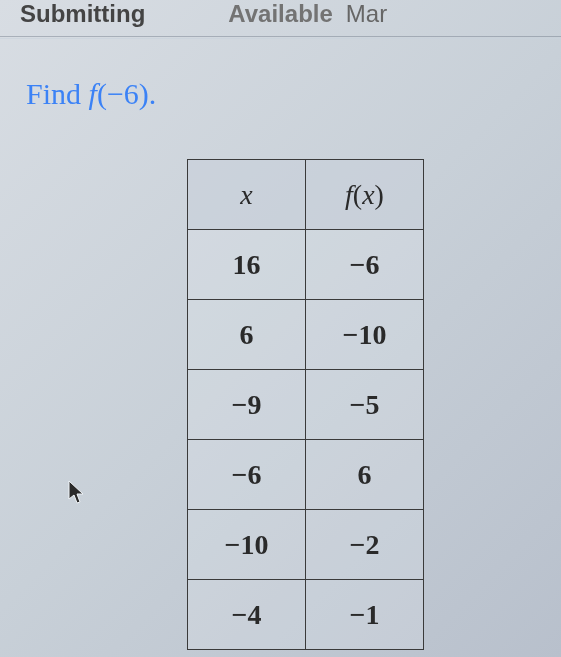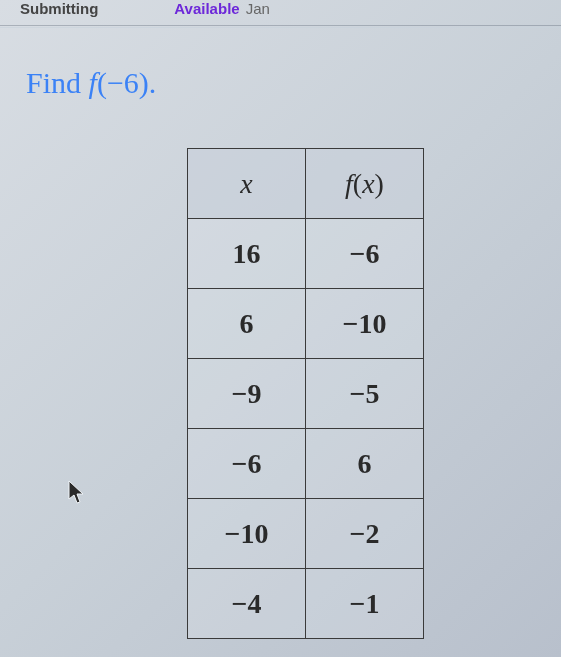--- a/index.html
+++ b/index.html
@@ -13,44 +13,44 @@
       background: linear-gradient(135deg, #d8dde3 0%, #c8d0d8 50%, #b8c0cc 100%);
       font-family: Georgia, 'Times New Roman', serif;
       color: #3a3a3a;
       overflow: hidden;
       position: relative;
     }
     .header-bar {
       display: flex;
       align-items: baseline;
       padding: 0 0 8px 20px;
-      gap: 6px;
+      gap: 13px;
       color: #555;
       font-family: Arial, Helvetica, sans-serif;
-      font-size: 15px;
+      font-size: 24px;
       border-bottom: 1.5px solid rgba(100,110,125,0.4);
       position: relative;
     }
     .header-bar::after {
       content: "";
       position: absolute;
       left: 0;
       right: 0;
       bottom: -3px;
       height: 1px;
       background: rgba(200,210,220,0.6);
     }
     .submitting {
       font-weight: bold;
       color: #444;
     }
     .available {
       margin-left: 70px;
       font-weight: bold;
-      color: #6d28d9;
+      color: #737373;
     }
     .sep {
       font-weight: normal;
       color: #666;
     }
     .question {
       font-size: 30px;
       color: #3b82f6;
       padding: 40px 0 0 26px;
       font-family: Georgia, 'Times New Roman', serif;
@@ -93,21 +93,21 @@
       width: 18px;
       height: 26px;
     }
   </style>
 </head>
 <body>
 
 <div class="header-bar">
   <span class="submitting">Submitting</span>
   <span class="available">Available</span>
-  <span class="sep">Jan</span>
+  <span class="sep">Mar</span>
 </div>
 
 <div class="question">
   <span>Find </span><span style="font-style:italic">f</span><span>(</span><span>−6</span><span>)</span><span>.</span>
 </div>
 
 <div class="table-wrap">
   <table>
     <thead>
       <tr>

